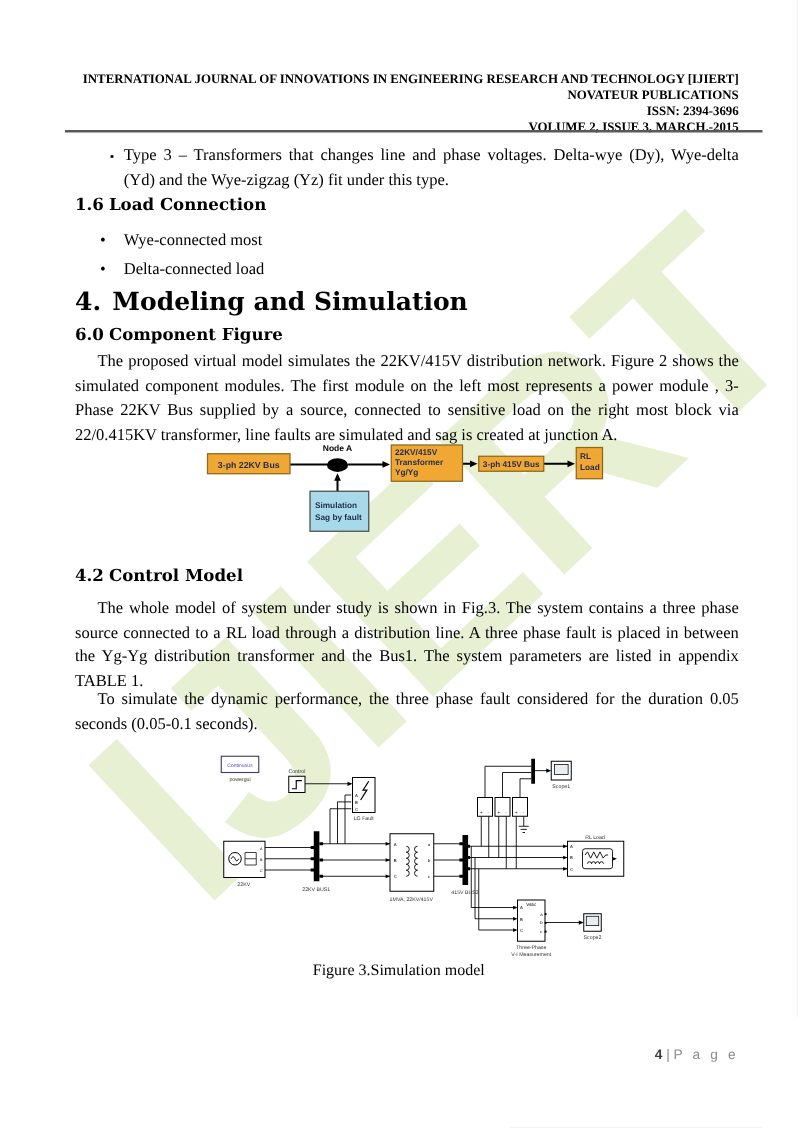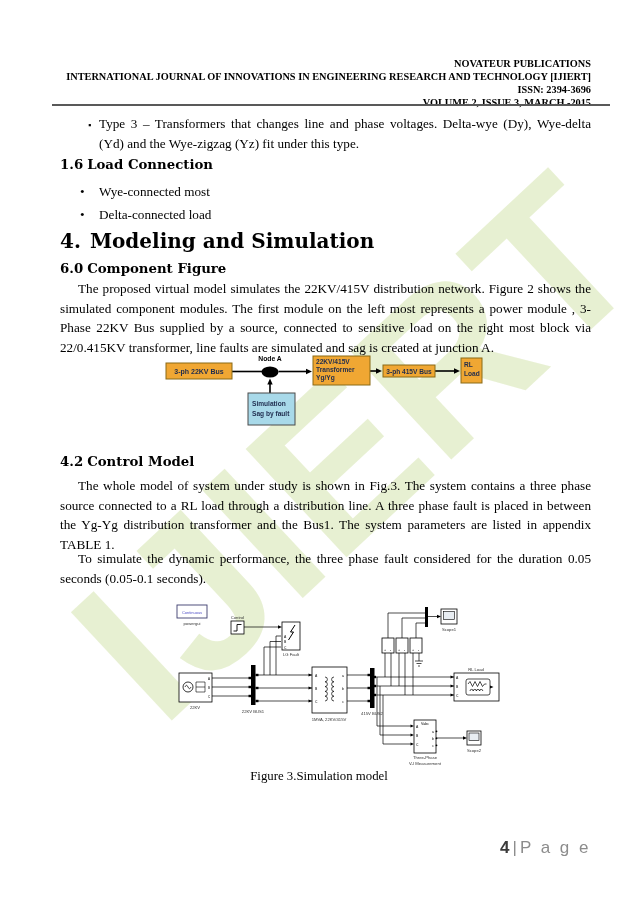--- a/index.html
+++ b/index.html
@@ -22,36 +22,36 @@
   .marker{position:absolute;left:28px;top:0;}
   .marker.sq{font-size:9px;top:2px;}
   .marker.dot{left:20px;}
   h2,h3{margin:0;font-family:"DejaVu Serif","Liberation Serif",serif;}
   .h-main{left:60px;font-size:20px;font-weight:bold;}
   .h-sub{left:60px;font-size:13.3px;font-weight:bold;}
   .hnum{margin-right:9px;}
   .hnum-s{margin-right:4px;}
   .caption{left:0;width:638px;text-align:center;font-size:12.8px;}
   
-  .footer{top:838px;right:47px;font-family:"Liberation Sans",sans-serif;font-size:17px;color:#8c8c8c;}
+  .footer{top:838px;right:47px;font-family:"Liberation Sans",sans-serif;font-size:11px;color:#8c8c8c;}
   .footer .pnum{font-weight:bold;color:#3b3b3b;margin-right:3px;}
   .footer .pword{letter-spacing:2.5px;margin-left:3px;}
   svg text{font-family:"Liberation Sans",sans-serif;}
   .f2txt{font-weight:bold;fill:#1f2c4e;}
 </style>
 </head>
 <body>
 
 <div class="page">
 
   <div class="watermark">IJIERT</div>
 
   <div class="layer hdr">
+    <div>INTERNATIONAL JOURNAL OF INNOVATIONS IN ENGINEERING RESEARCH AND TECHNOLOGY [IJIERT]</div>
     <div>NOVATEUR PUBLICATIONS</div>
-    <div>INTERNATIONAL JOURNAL OF INNOVATIONS IN ENGINEERING RESEARCH AND TECHNOLOGY [IJIERT]</div>
     <div>ISSN: 2394-3696</div>
     <div>VOLUME 2, ISSUE 3, MARCH.-2015</div>
   </div>
   <div class="layer hrule"></div>
 
   <div class="layer bullet-wrap" style="top:114px">
     <span class="marker sq">▪</span>
     <span>Type 3 – Transformers that changes line and phase voltages. Delta-wye (Dy), Wye-delta (Yd) and the Wye-zigzag (Yz) fit under this type.</span>
   </div>
 

